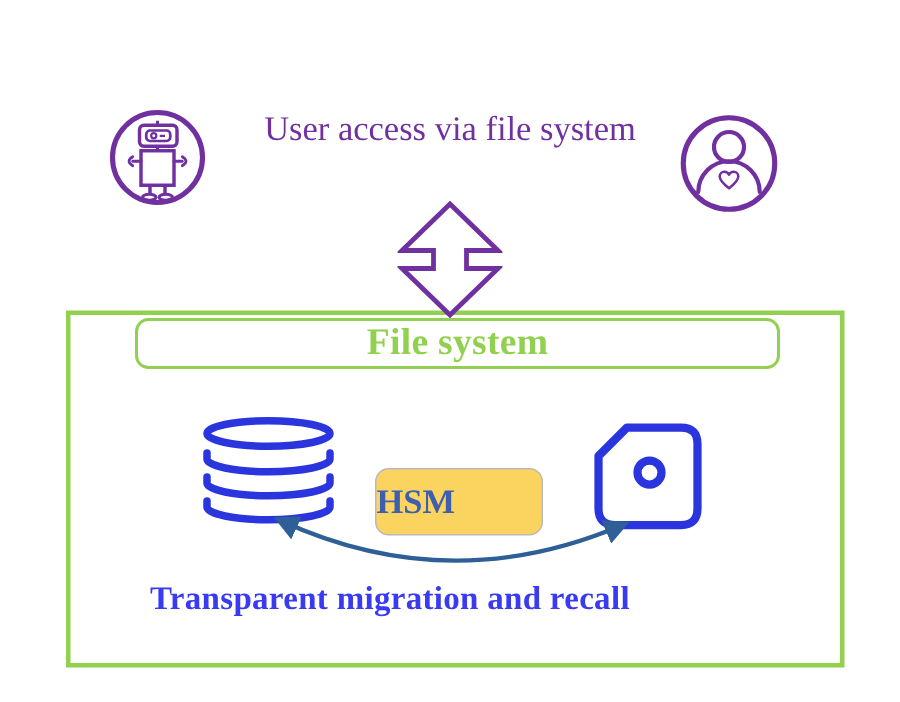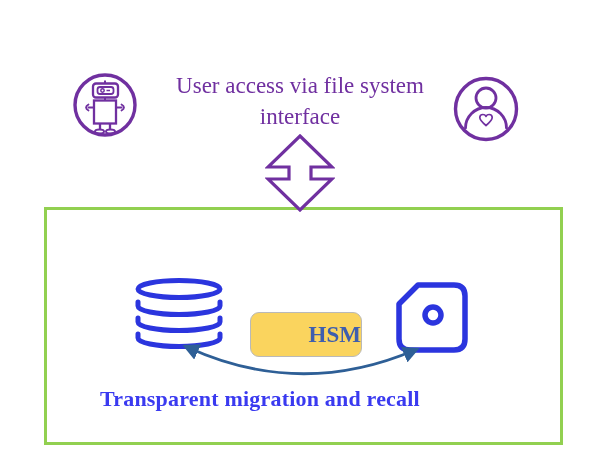--- a/index.html
+++ b/index.html
@@ -27,21 +27,21 @@
     display:flex;align-items:center;justify-content:center;
   }
   .fs-bar span{
     color:var(--green);font-size:25px;font-weight:700;letter-spacing:0.2px;
   }
 
   
   .hsm{
     left:250px;top:286px;width:112px;height:45px;box-sizing:border-box;
     background:var(--hsm-fill);border:1.5px solid var(--hsm-border);border-radius:9px;
-    display:flex;align-items:center;justify-content:flex-end;
+    display:flex;align-items:center;justify-content:flex-start;
   }
   .hsm span{color:var(--hsm-text);font-size:23px;font-weight:700;}
 
   .caption{
     left:100px;top:360px;width:406px;text-align:left;
     color:var(--caption-blue);font-size:22px;font-weight:700;letter-spacing:0.2px;
   }
 
   
   svg{display:block;}
@@ -67,36 +67,38 @@
     <rect class="st-purple" x="22" y="29.5" width="22" height="23" stroke-width="2.3"></rect>
     <path class="st-purple" d="M22 36.5 H16.5 M44 36.5 H49.5" stroke-width="2" stroke-linecap="round"></path>
     <path class="st-purple" d="M16.5 33.5 Q11.5 36.5 16.5 39.5 M49.5 33.5 Q54.5 36.5 49.5 39.5" stroke-width="1.8" stroke-linecap="round"></path>
     <path class="st-purple" d="M28 52.5 v6 M38 52.5 v6" stroke-width="2.3"></path>
     <ellipse class="st-purple" cx="27.5" cy="60.5" rx="4.5" ry="2" stroke-width="2"></ellipse>
     <ellipse class="st-purple" cx="38.5" cy="60.5" rx="4.5" ry="2" stroke-width="2"></ellipse>
   </svg>
 
   <div class="abs title">
     <div>User access via file system</div>
-    <div>interface</div>
   </div>
 
   <svg class="abs" style="left:452px;top:49px" width="68" height="68" viewBox="0 0 68 68">
     <circle class="st-purple" cx="34" cy="34" r="30.5" stroke-width="3.4"></circle>
     <circle class="st-purple" cx="34" cy="23" r="10" stroke-width="2.8"></circle>
     <path class="st-purple" d="M13.5 53 A 20.5 20.5 0 0 1 54.5 53" stroke-width="2.8" stroke-linecap="round"></path>
     <path class="st-purple" d="M34 50.5 C30 47.3 27.8 45 27.8 42.6 C27.8 40.8 29.2 39.5 30.9 39.5 C32.2 39.5 33.4 40.2 34 41.4 C34.6 40.2 35.8 39.5 37.1 39.5 C38.8 39.5 40.2 40.8 40.2 42.6 C40.2 45 38 47.3 34 50.5 Z" stroke-width="1.7" stroke-linejoin="round"></path>
   </svg>
 
   <svg class="abs" style="left:265px;top:108px;z-index:3" width="70" height="78" viewBox="0 0 70 78">
     <polygon class="st-purple fill-white" stroke-width="3.2" stroke-linejoin="miter" points="35,2 67,33 46,33 46,45 67,45 35,76 3,45 24,45 24,33 3,33"></polygon>
   </svg>
 
   <div class="abs fs-box"></div>
 
+  <div class="abs fs-bar">
+    <span>File system</span>
+  </div>
 
   <svg class="abs" style="left:133px;top:252px" width="92" height="76" viewBox="0 0 92 76">
     <ellipse class="st-blue" cx="46" cy="11" rx="41" ry="8.5" stroke-width="5"></ellipse>
     <path class="st-blue" d="M5 24 v4 a41 8.5 0 0 0 82 0 v-4" stroke-width="5" stroke-linecap="round"></path>
     <path class="st-blue" d="M5 40 v4 a41 8.5 0 0 0 82 0 v-4" stroke-width="5" stroke-linecap="round"></path>
     <path class="st-blue" d="M5 56 v4 a41 8.5 0 0 0 82 0 v-4" stroke-width="5" stroke-linecap="round"></path>
   </svg>
 
   <div class="abs hsm">
     <span>HSM</span>

